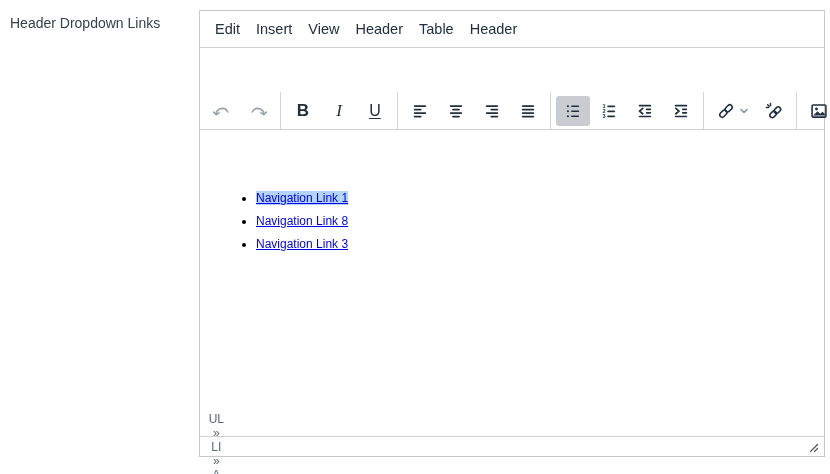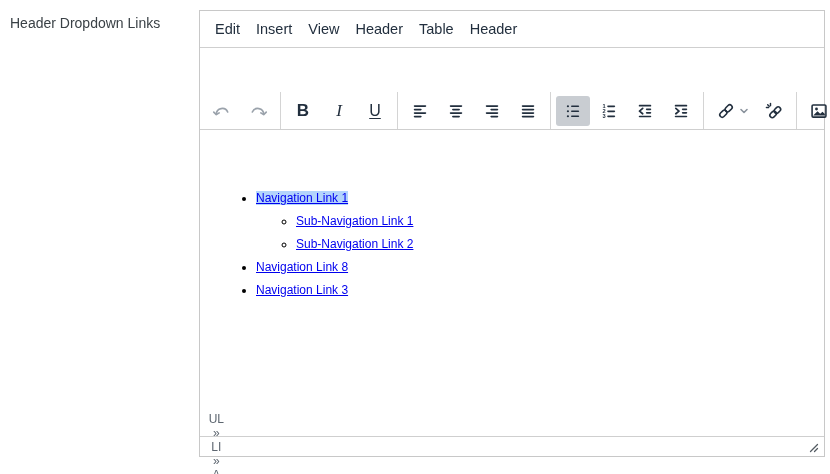--- a/index.html
+++ b/index.html
@@ -226,28 +226,20 @@
           </svg>
         </button>
       </div>
 
     </div>
 
     <div class="content">
       <ul>
         <li>
           <a class="selected">Navigation Link 1</a>
-          <ul>
-            <li>
-              <a>Sub-Navigation Link 1</a>
-            </li>
-            <li>
-              <a>Sub-Navigation Link 2</a>
-            </li>
-          </ul>
         </li>
         <li>
           <a>Navigation Link 8</a>
         </li>
         <li>
           <a>Navigation Link 3</a>
         </li>
       </ul>
     </div>
 

